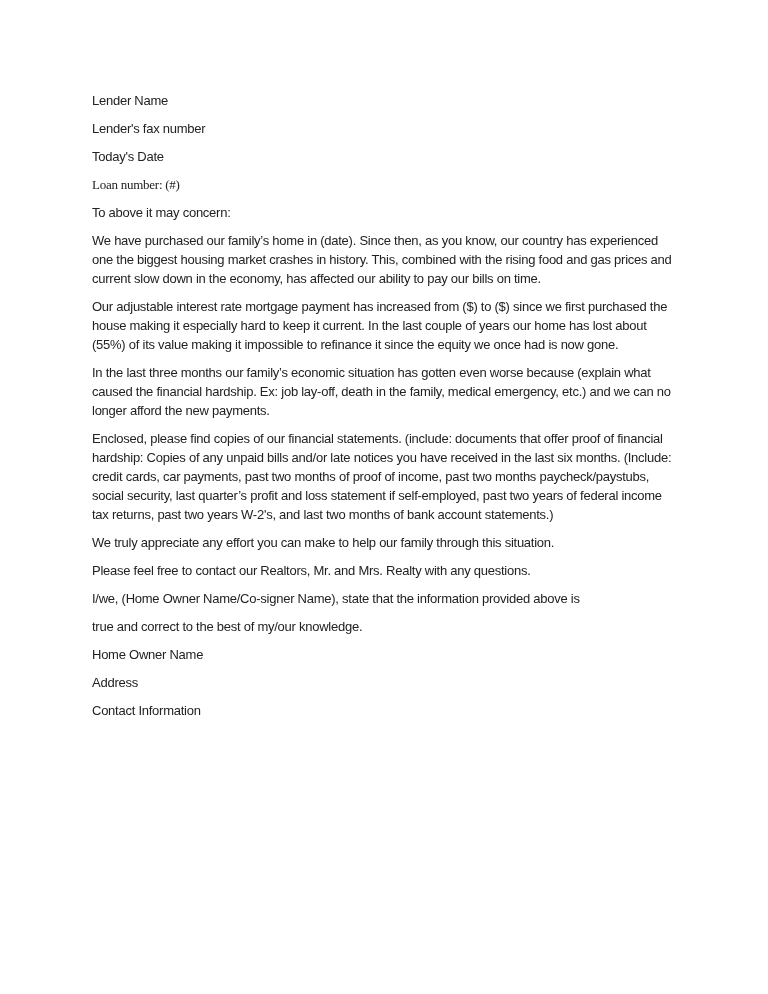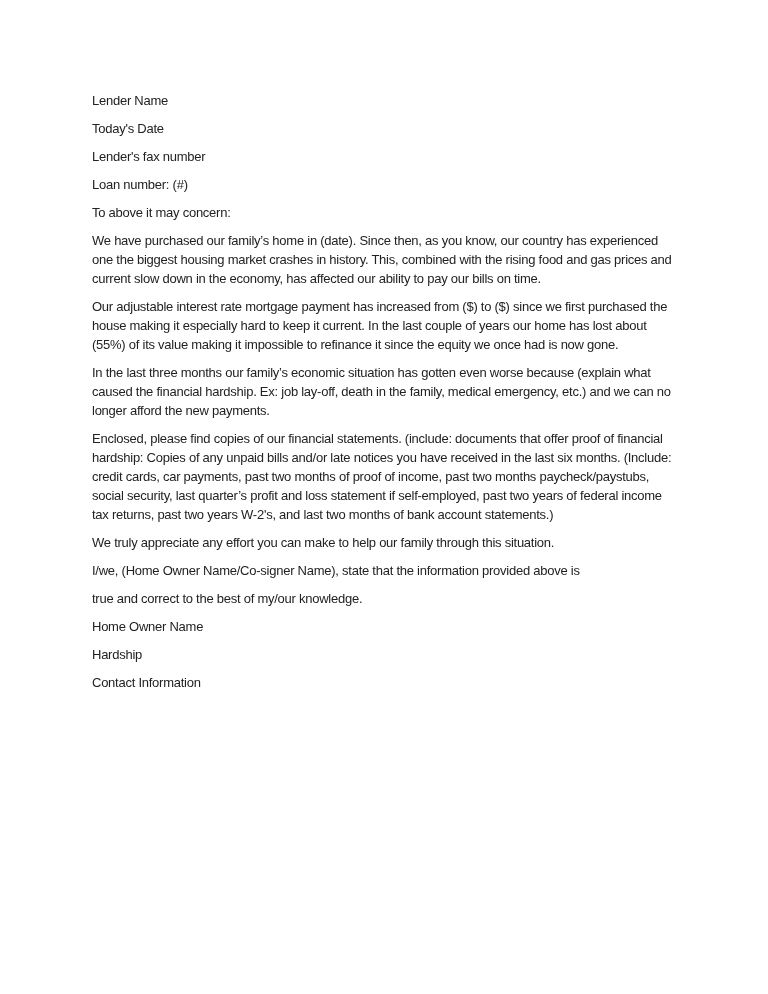--- a/index.html
+++ b/index.html
@@ -24,41 +24,43 @@
     font-size: 13px;
     letter-spacing: -0.25px;
     line-height: 19px;
   }
   .letter p {
     margin: 0 0 9px 0;
     padding: 0;
   }
   .indent-slight {
     padding-left: 4px;
+    font-family: Liberation Serif, serif;
   }
 </style>
 </head>
 <body>
 
 <div class="page">
   <div class="letter">
 
     <p>Lender Name</p>
+    <p>Lender's fax number</p>
     <p>Today's Date</p>
-    <p>Lender's fax number</p>
     <p class="indent-slight">Loan number: (#)</p>
 
     <p>To above it may concern:</p>
 
     <p>We have purchased our family’s home in (date). Since then, as you know, our country has experienced one the biggest housing market crashes in history. This, combined with the rising food and gas prices and current slow down in the economy, has affected our ability to pay our bills on time.</p>
     <p>Our adjustable interest rate mortgage payment has increased from ($) to ($) since we first purchased the house making it especially hard to keep it current. In the last couple of years our home has lost about (55%) of its value making it impossible to refinance it since the equity we once had is now gone.</p>
     <p>In the last three months our family’s economic situation has gotten even worse because (explain what caused the financial hardship. Ex: job lay-off, death in the family, medical emergency, etc.) and we can no longer afford the new payments.</p>
     <p>Enclosed, please find copies of our financial statements. (include: documents that offer proof of financial hardship: Copies of any unpaid bills and/or late notices you have received in the last six months. (Include: credit cards, car payments, past two months of proof of income, past two months paycheck/paystubs, social security, last quarter’s profit and loss statement if self-employed, past two years of federal income tax returns, past two years W-2's, and last two months of bank account statements.)</p>
     <p>We truly appreciate any effort you can make to help our family through this situation.</p>
+    <p>Please feel free to contact our Realtors, Mr. and Mrs. Realty with any questions.</p>
     <p>I/we, (Home Owner Name/Co-signer Name), state that the information provided above is</p>
     <p>true and correct to the best of my/our knowledge.</p>
 
     <p>Home Owner Name</p>
-    <p>Hardship</p>
+    <p>Address</p>
     <p>Contact Information</p>
 
   </div>
 </div>
 
 </body></html>

